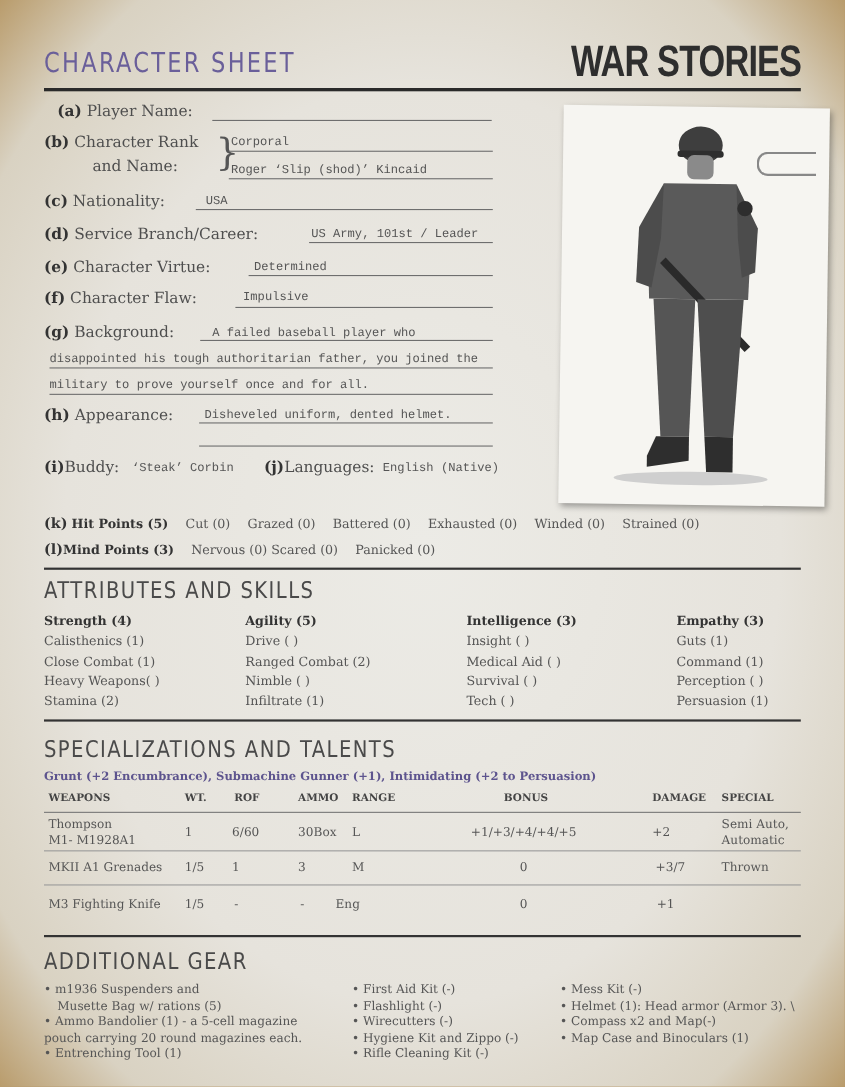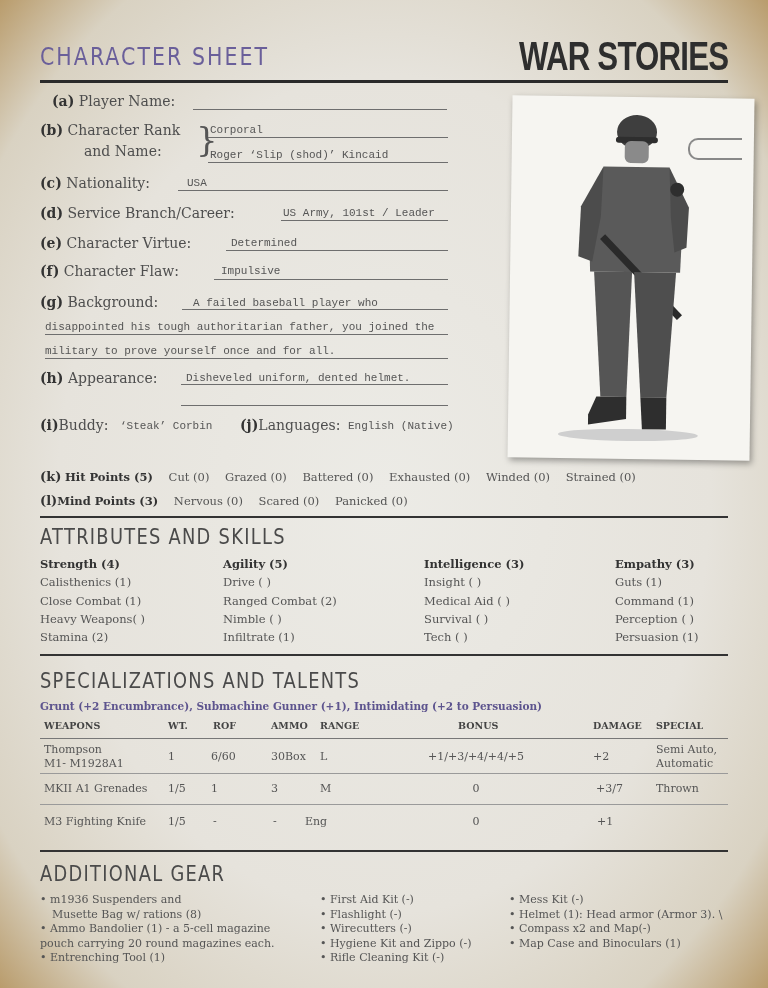--- a/index.html
+++ b/index.html
@@ -116,21 +116,21 @@
     <span style="margin-left:12px">Cut (0)</span>
     <span style="margin-left:12px">Grazed (0)</span>
     <span style="margin-left:12px">Battered (0)</span>
     <span style="margin-left:12px">Exhausted (0)</span>
     <span style="margin-left:12px">Winded (0)</span>
     <span style="margin-left:12px">Strained (0)</span>
   </div>
   <div class="abs hp" style="left:40px;top:493px;">
     <b style="font-size:13px">(l)</b><b>Mind Points (3)</b>
     <span style="margin-left:12px">Nervous (0)</span>
-    <span style="margin-left:12px">Scared (0)</span>
+    <span style="margin-left:0">Scared (0)</span>
     <span style="margin-left:12px">Panicked (0)</span>
   </div>
 
   <div class="abs rule" style="left:40px;top:516px;width:688px;"></div>
 
   <div class="abs secthead" style="left:40px;top:525px;">ATTRIBUTES AND SKILLS</div>
   <div class="abs skill" style="left:40px;top:555px;">
     <div class="head">Strength (4)</div>
     <div>Calisthenics (1)</div>
     <div>Close Combat (1)</div>
@@ -206,21 +206,21 @@
   <div class="abs td" style="left:273px;top:815px;">-</div>
   <div class="abs td" style="left:305px;top:815px;">Eng</div>
   <div class="abs td" style="left:426px;top:815px;width:100px;text-align:center;">0</div>
   <div class="abs td" style="left:597px;top:815px;">+1</div>
 
   <div class="abs rule" style="left:40px;top:850px;width:688px;"></div>
 
   <div class="abs secthead" style="left:40px;top:862px;">ADDITIONAL GEAR</div>
   <div class="abs gear" style="left:40px;top:893px;">
     <div>• m1936 Suspenders and</div>
-    <div style="padding-left:12px">   Musette Bag w/ rations (8)</div>
+    <div style="padding-left:12px">   Musette Bag w/ rations (5)</div>
     <div>• Ammo Bandolier (1) - a 5-cell magazine</div>
     <div>pouch carrying 20 round magazines each.</div>
     <div>• Entrenching Tool (1)</div>
   </div>
   <div class="abs gear" style="left:320px;top:893px;">
     <div>• First Aid Kit (-)</div>
     <div>• Flashlight (-)</div>
     <div>• Wirecutters (-)</div>
     <div>• Hygiene Kit and Zippo (-)</div>
     <div>• Rifle Cleaning Kit (-)</div>

